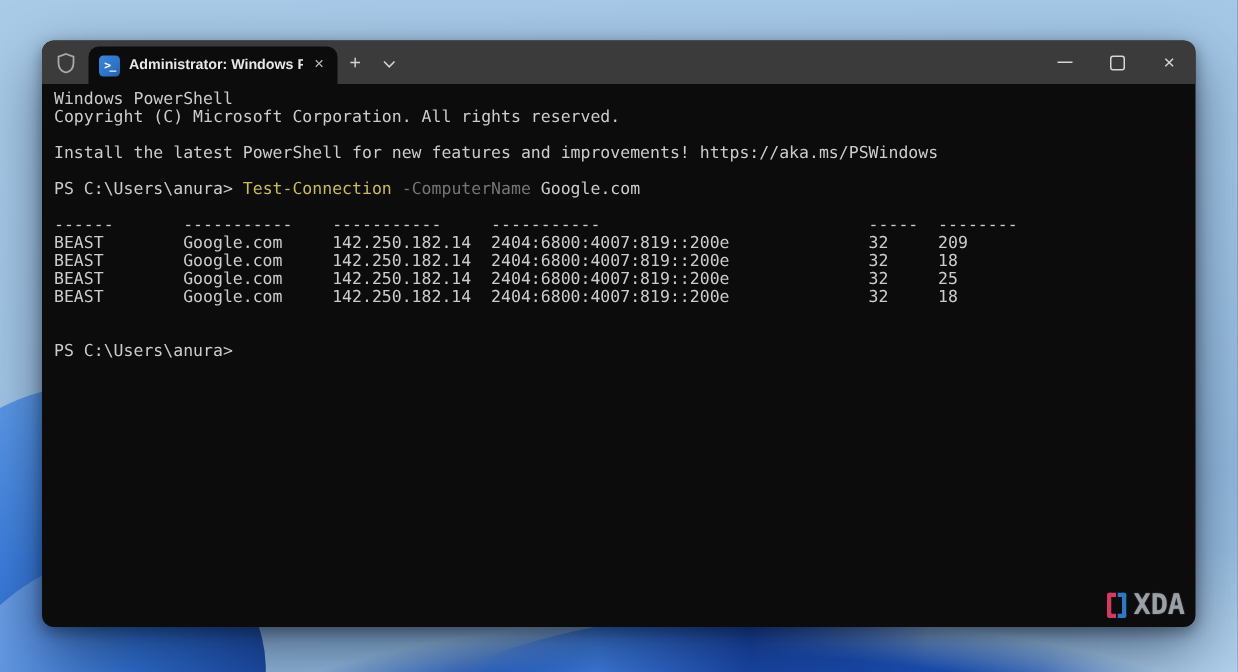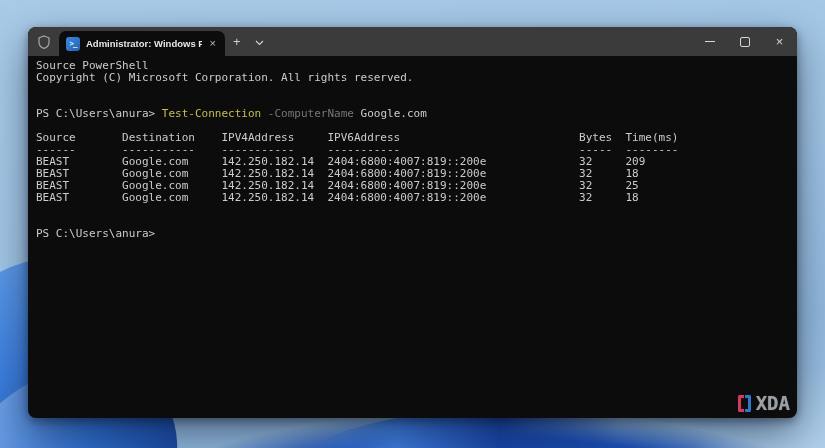--- a/index.html
+++ b/index.html
@@ -126,27 +126,27 @@
           <span class="min-glyph"></span>
         </span>
       <span class="ctrl">
           <span class="max-glyph"></span>
         </span>
       <span class="ctrl close-btn">×</span>
     </div>
   </div>
 
   <div class="term">
-    <div class="tline">Source PowerShell</div>
+    <div class="tline">Windows PowerShell</div>
     <div class="tline">Copyright (C) Microsoft Corporation. All rights reserved.</div>
     <div class="tline"></div>
+    <div class="tline">Install the latest PowerShell for new features and improvements! https://aka.ms/PSWindows</div>
     <div class="tline"></div>
     <div class="tline"><span>PS C:\Users\anura&gt; </span><span class="tok-cmd">Test-Connection</span><span class="tok-param"> -ComputerName</span><span> Google.com</span></div>
     <div class="tline"></div>
-    <div class="tline">Source       Destination    IPV4Address     IPV6Address                           Bytes  Time(ms)</div>
     <div class="tline">------       -----------    -----------     -----------                           -----  --------</div>
     <div>
         <div class="tline">BEAST        Google.com     142.250.182.14  2404:6800:4007:819::200e              32     209</div>
         <div class="tline">BEAST        Google.com     142.250.182.14  2404:6800:4007:819::200e              32     18</div>
         <div class="tline">BEAST        Google.com     142.250.182.14  2404:6800:4007:819::200e              32     25</div>
         <div class="tline">BEAST        Google.com     142.250.182.14  2404:6800:4007:819::200e              32     18</div>
       </div>
     <div class="tline"></div>
     <div class="tline"></div>
     <div class="tline">PS C:\Users\anura&gt;</div>

